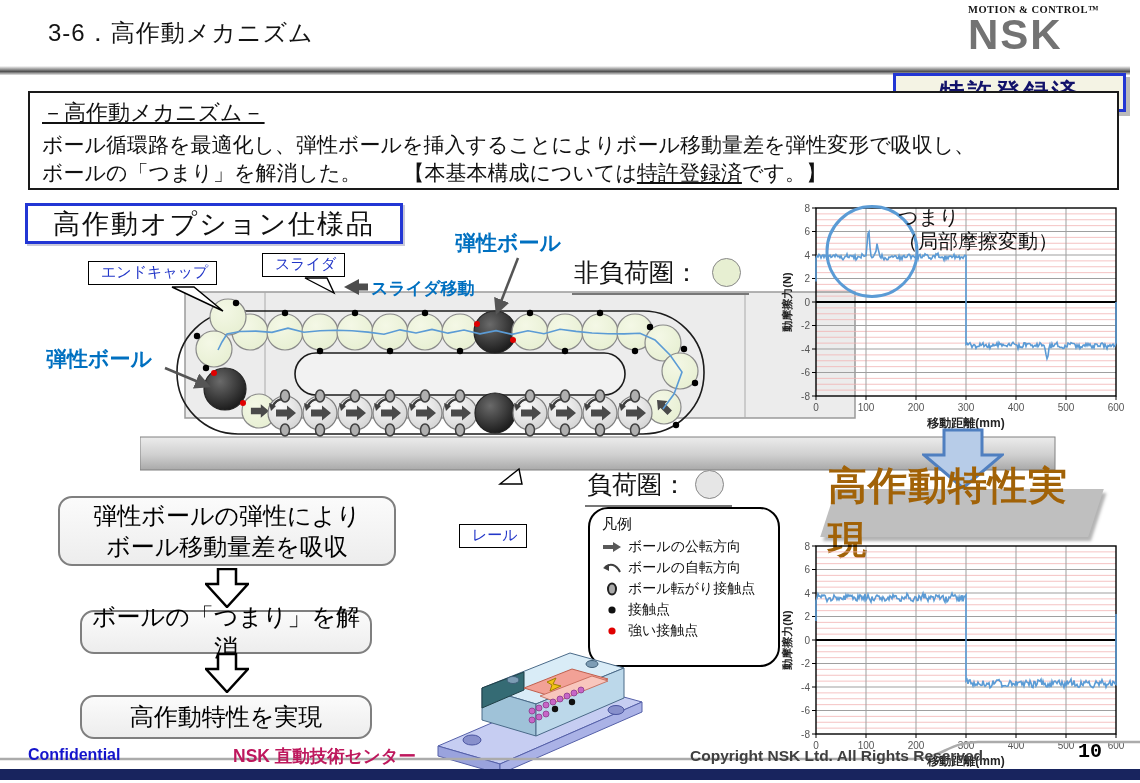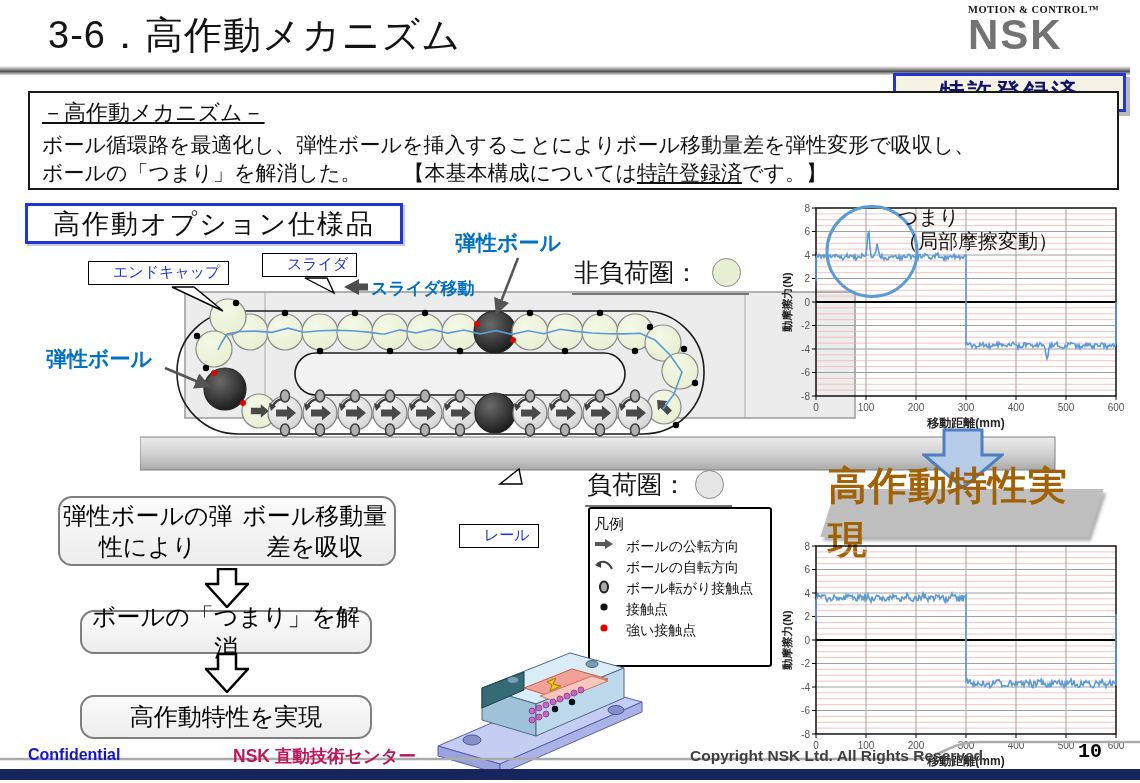--- a/index.html
+++ b/index.html
@@ -3,54 +3,54 @@
 <meta charset="utf-8">
 <style>
   html,body{margin:0;padding:0;background:#888;}
   .slide{
     position:relative; width:1140px; height:783px; background:#fff; overflow:hidden;
     font-family:"Liberation Sans","DejaVu Sans",sans-serif; color:#111;
     margin:0 auto;
   }
   .abs{position:absolute;}
   
-  .page-title{left:48px; top:10px; font-size:38px; letter-spacing:1px; color:#141414;}
+  .page-title{left:48px; top:17px; font-size:24px; letter-spacing:1px; color:#141414;}
   .logo{right:12px; top:4px; width:160px; text-align:left;}
   .logo .tagline{font-family:"Liberation Serif","DejaVu Serif",serif; font-size:10.5px; font-weight:bold; letter-spacing:.5px; color:#141414;}
   .logo .brand{font-size:42px; font-weight:900; letter-spacing:2px; line-height:.95;}
   .title-rule{left:0; top:66px; width:1130px; height:9px;
     background:linear-gradient(to bottom,#fdfdfd 0%,#7e7e7e 45%,#4f4f4f 60%,#e6e6e6 100%);}
   .patent-badge{left:893px; top:73px; width:227px; height:33px; background:#f4f3e4;
     border:3px solid #2236d4; box-shadow:4px 4px 0 rgba(130,130,130,.55);
     display:flex; align-items:center; justify-content:center;
     font-size:25px; font-weight:bold; letter-spacing:3px; color:#12126a;}
   
   .summary-box{left:28px; top:91px; width:1063px; height:85px; border:2px solid #1a1a1a; background:#fff; padding:5px 12px;}
   .summary-heading{font-size:22px; text-decoration:underline; margin-bottom:3px;}
   .summary-line{font-size:21px; line-height:1.32;}
   .u{text-decoration:underline;}
   
   .option-box{left:25px; top:203px; width:372px; height:35px; border:3px solid #2236d4; background:#fff;
     box-shadow:2px 2px 0 rgba(120,120,160,.4);
     display:flex; align-items:center; justify-content:center; font-size:27px; letter-spacing:2px; color:#101010;}
   
-  .callout{border:1.5px solid #000; background:#fff; padding:1px 8px 2px 24px; font-size:15px; color:#2236c8; white-space:nowrap;}
+  .callout{border:1.5px solid #000; background:#fff; padding:1px 8px 2px 12px; font-size:15px; color:#2236c8; white-space:nowrap;}
   .blue-bold{font-weight:bold; white-space:nowrap;}
   
   .zone{display:flex; align-items:center; gap:8px; border-bottom:2px solid #777; padding:0 8px 4px 2px; background:transparent;}
   .zone .zlabel{font-size:25px; color:#141414;}
   .zone .swatch{width:27px; height:27px; border-radius:50%; border:1.5px solid #888;}
   
   .flow-box{border:2px solid #7f7f7f; border-radius:14px; background:linear-gradient(#fbfbfb,#ededed);
-    display:flex; flex-direction:row; align-items:center; justify-content:center;
+    display:flex; flex-direction:column; align-items:center; justify-content:center;
     font-size:24px; line-height:1.3; color:#000; text-align:center;}
   
-  .legend{left:588px; top:507px; width:168px; height:146px; border:2px solid #000; border-radius:3px; background:#fff; padding:6px 8px 4px 4px;}
+  .legend{left:588px; top:507px; width:168px; height:146px; border:2px solid #000; border-radius:20px; background:#fff; padding:6px 8px 4px 12px;}
   .legend-title{font-size:15px; margin-bottom:4px;}
-  .legend-item{display:flex; gap:12px; margin:3px 0; font-size:14px; white-space:nowrap;}
+  .legend-item{display:flex; align-items:center; gap:6px; margin:3px 0; font-size:14px; white-space:nowrap;}
   .legend-item .ic{flex:0 0 20px; display:flex; justify-content:center;}
   
   .chart-annotation{left:898px; top:205px; font-size:20px; line-height:1.2; color:#111; white-space:nowrap;}
   .banner{left:828px; top:489px; width:268px; height:48px;}
   .banner .bg{position:absolute; inset:0; background:#bfbfbf; transform:skewX(-18deg); box-shadow:4px 4px 3px rgba(0,0,0,.3);}
   .banner .txt{position:absolute; inset:0; display:flex; align-items:center; justify-content:center;
     font-size:39px; font-weight:bold; letter-spacing:1px; color:#a16207;}
   
   .f-conf{left:28px; top:746px; font-size:16px; font-weight:bold; color:#1414cc;}
   .f-center{left:233px; top:744px; font-size:17.5px; font-weight:bold; color:#be185d;}

